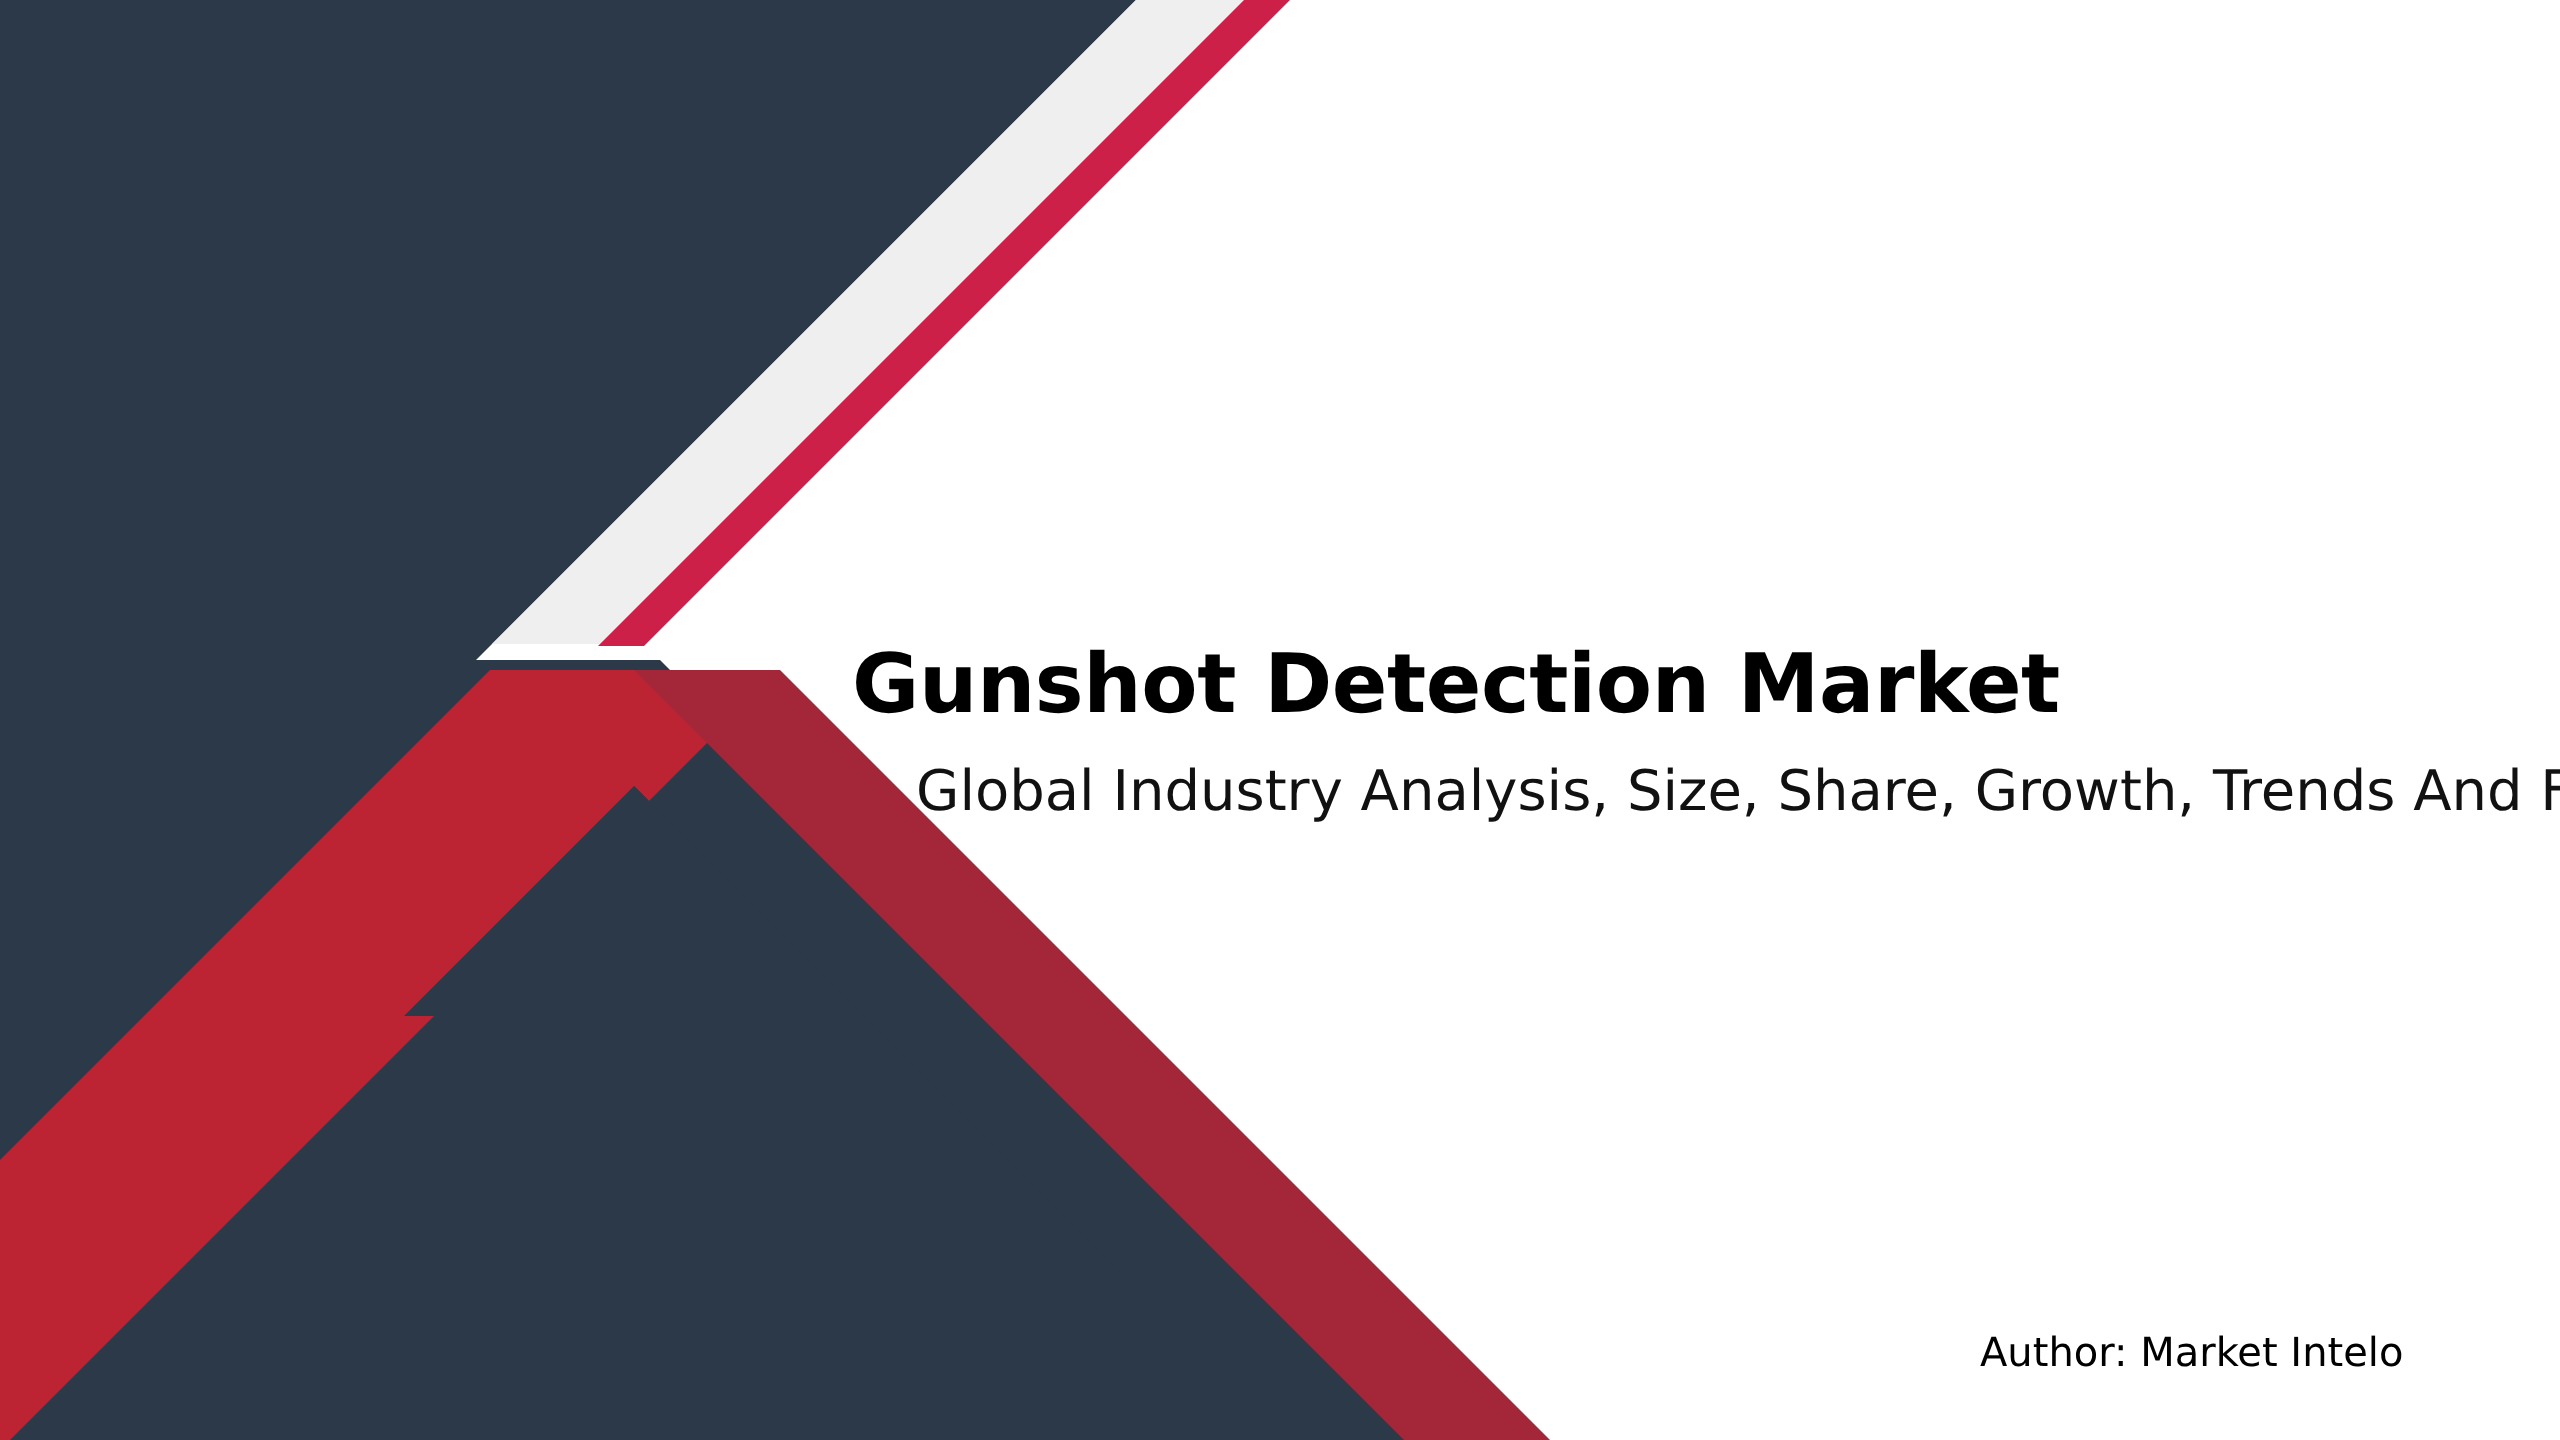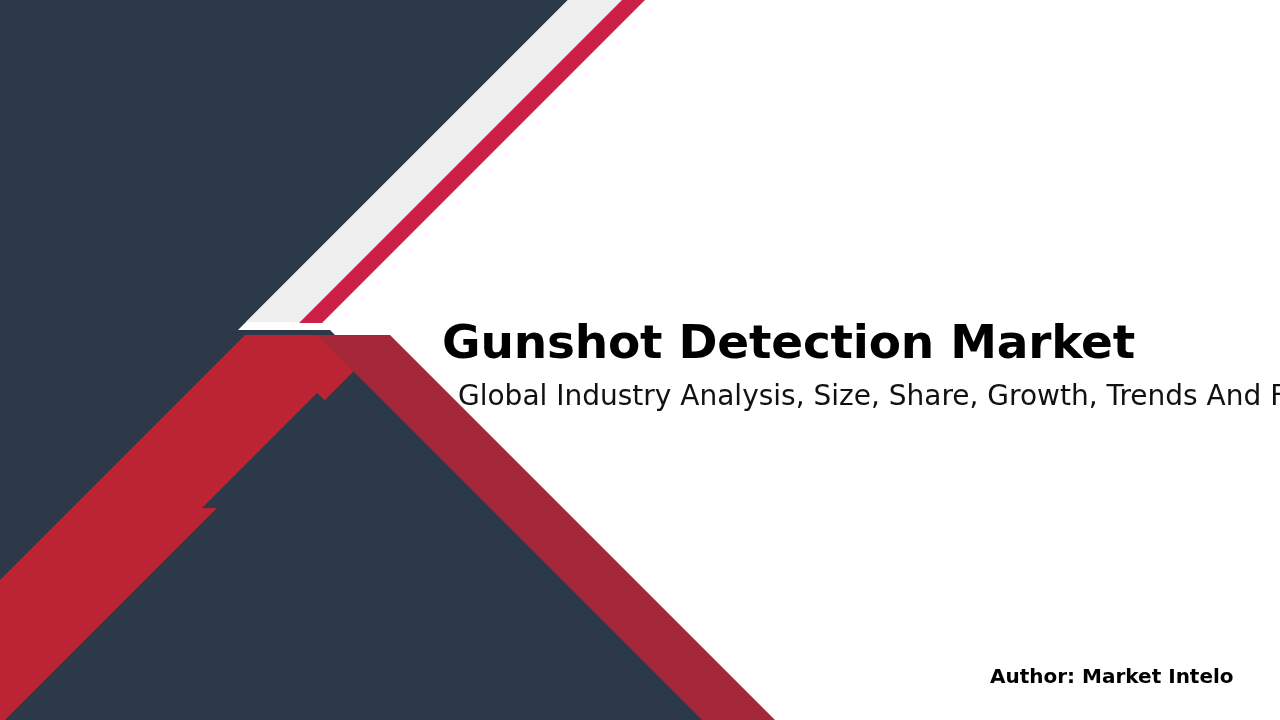--- a/index.html
+++ b/index.html
@@ -28,23 +28,23 @@
   }
   .text-layer {
     position: absolute;
     top: 0;
     left: 0;
     width: 1280px;
     height: 720px;
   }
   #title {
     position: absolute;
-    left: 442px;
+    left: 426px;
     top: 317px;
-    font-size: 47px;
+    font-size: 41px;
     font-weight: bold;
     color: #000000;
     letter-spacing: -0.2px;
     white-space: nowrap;
     line-height: 50px;
   }
   #subtitle {
     position: absolute;
     left: 458px;
     top: 378px;
@@ -52,21 +52,21 @@
     font-weight: normal;
     color: #111111;
     white-space: nowrap;
     line-height: 36px;
   }
   #author {
     position: absolute;
     left: 990px;
     top: 662px;
     font-size: 20px;
-    font-weight: bold;
+    font-weight: normal;
     color: #000000;
     white-space: nowrap;
     line-height: 28px;
   }
 </style>
 </head>
 <body>
 
 <div id="slide">
 

